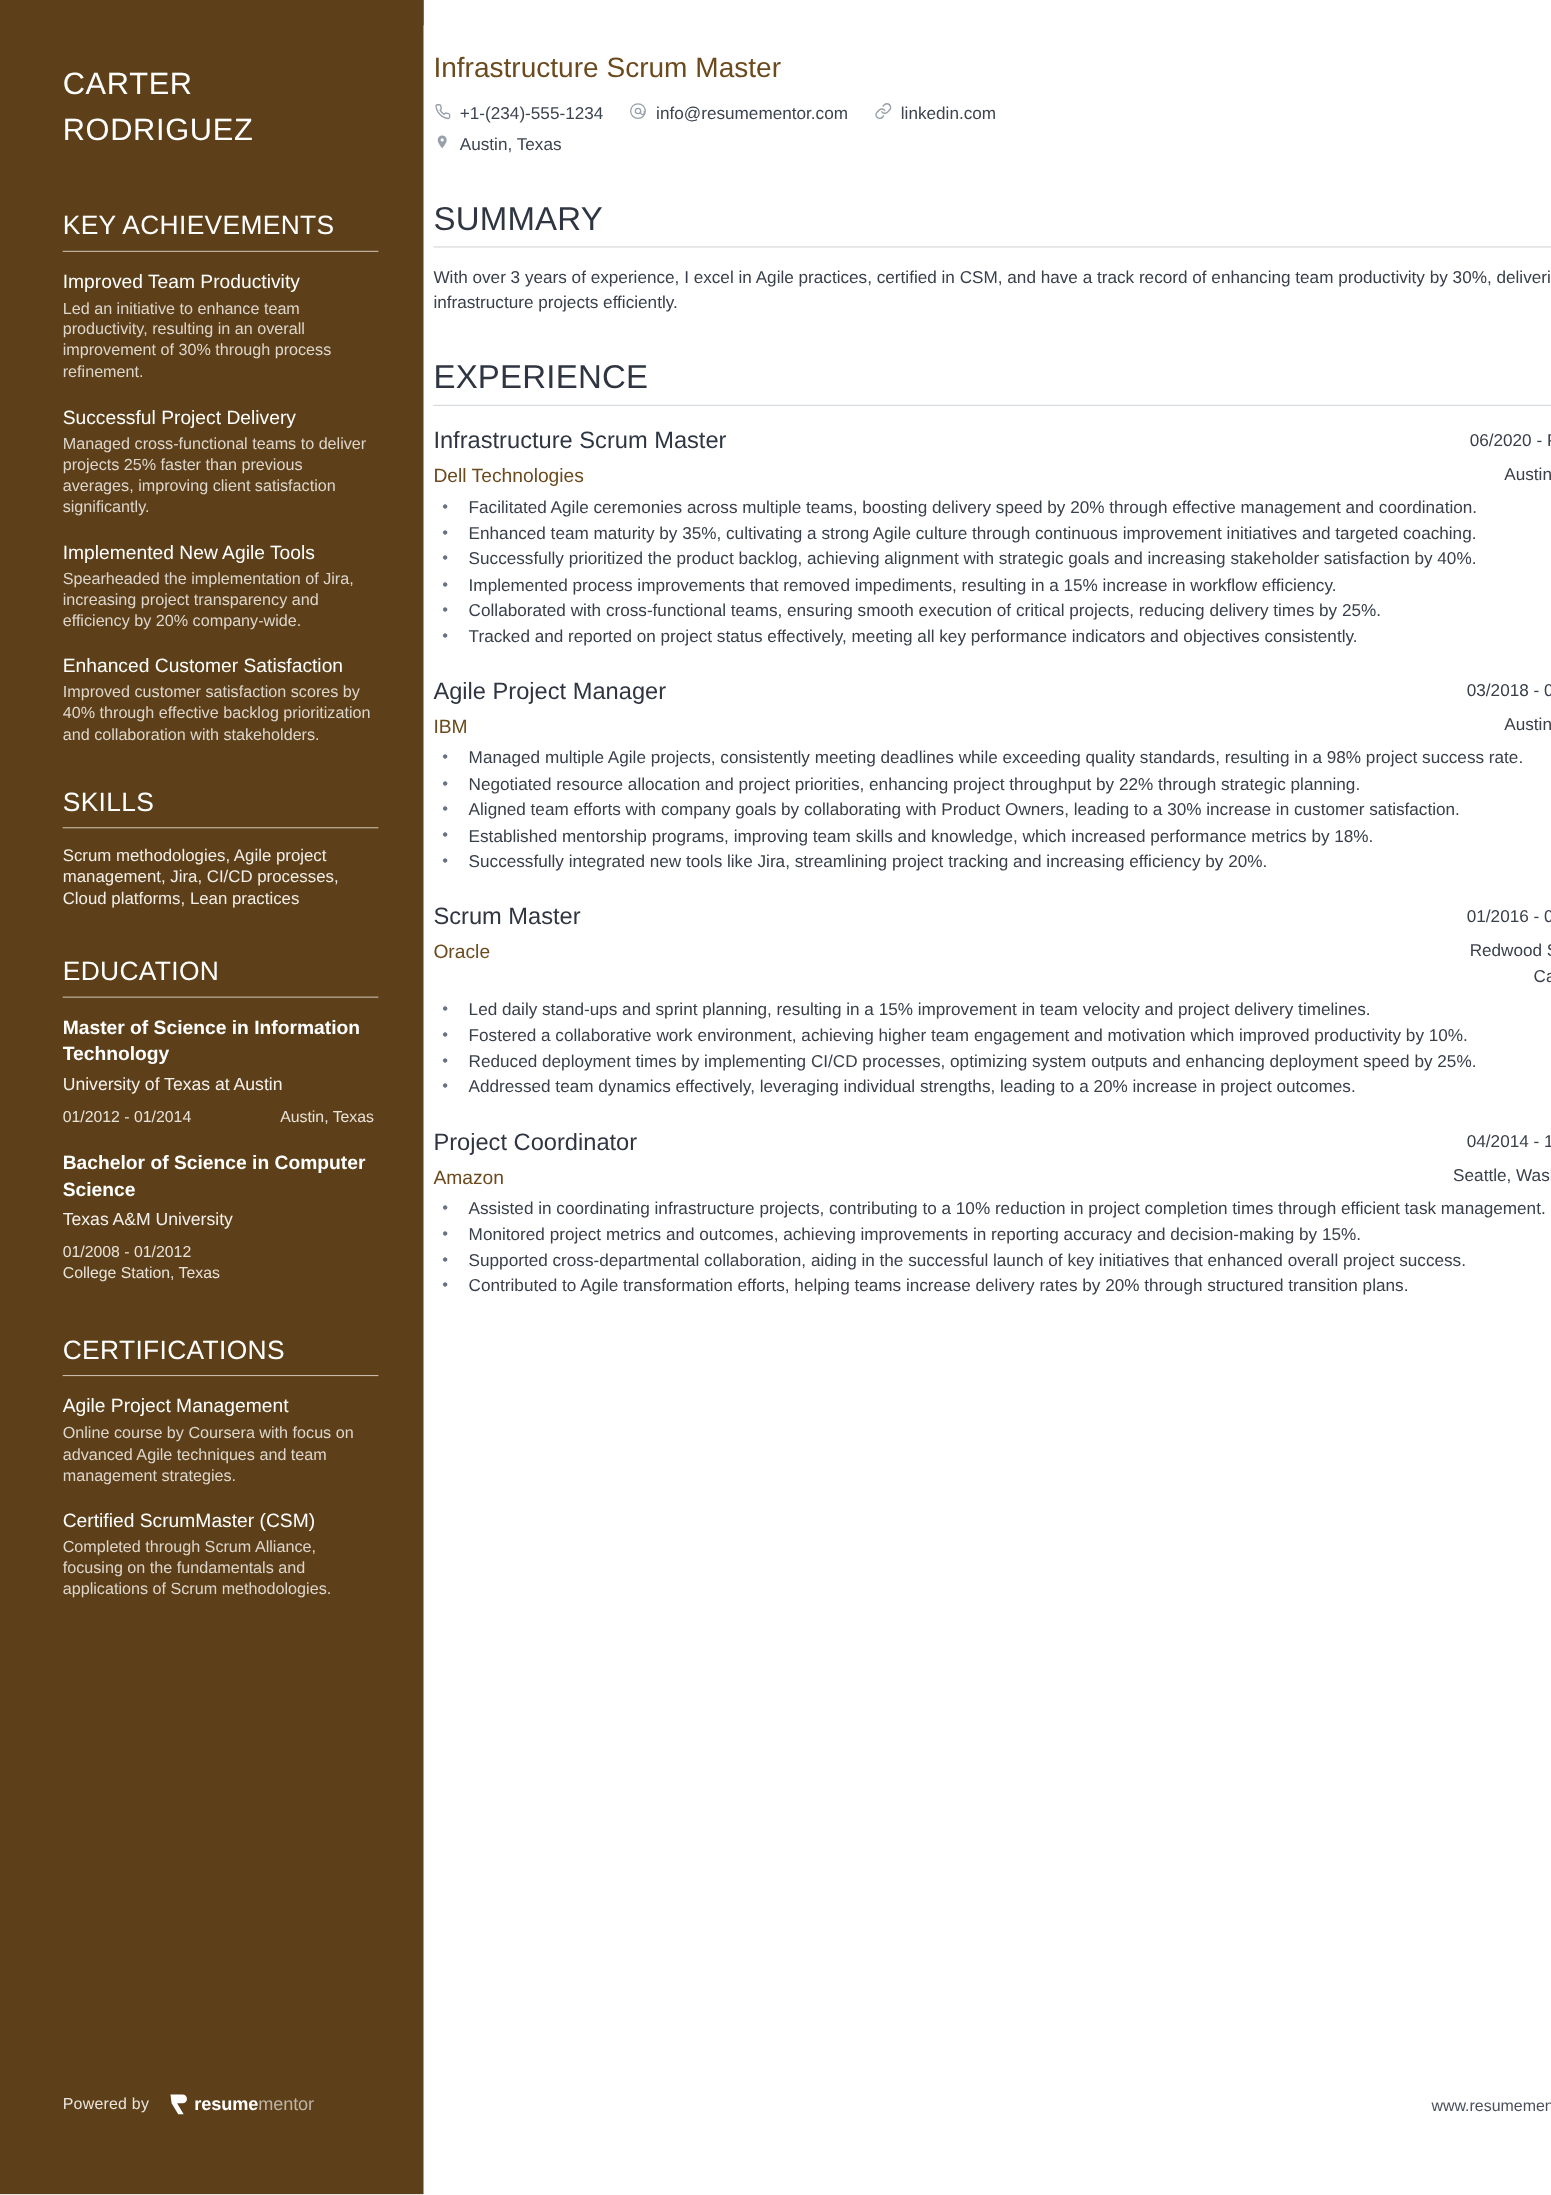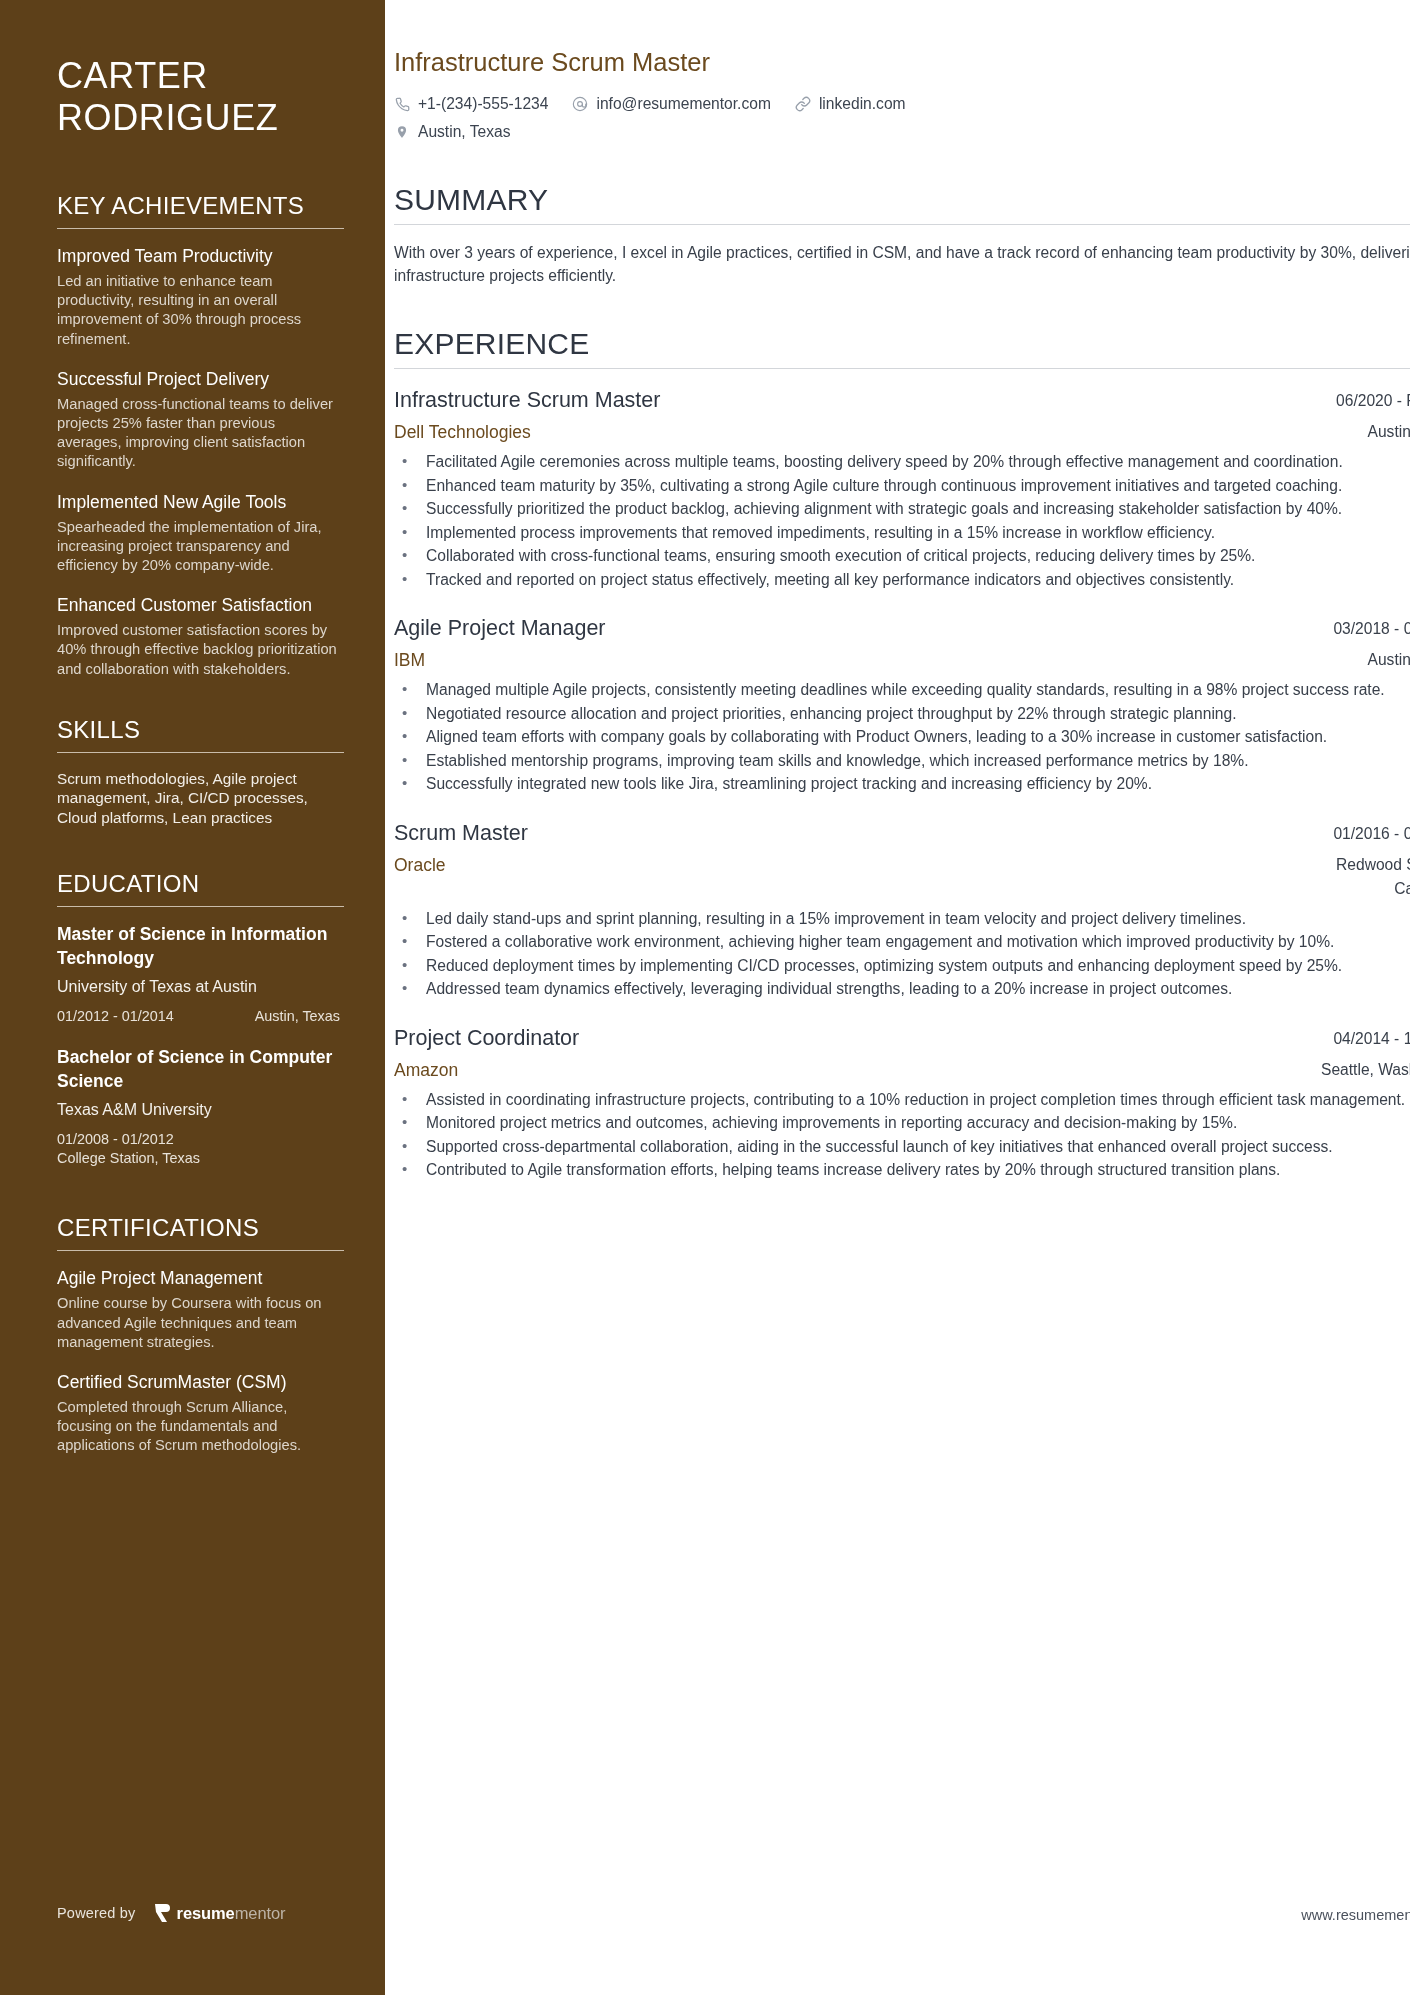--- a/index.html
+++ b/index.html
@@ -35,21 +35,21 @@
     background: #5d4019;
     box-sizing: border-box;
     padding: 55px 45px 0 57px;
     color: #ffffff;
   }
   .name-block {
     margin-top: 0;
     margin-bottom: 52px;
   }
   .name-line {
-    font-size: 36px;
+    font-size: 28px;
     line-height: 42px;
     letter-spacing: 0.6px;
     font-weight: 400;
     color: #ffffff;
   }
   .side-section {
     margin-bottom: 0;
   }
   .side-heading {
     font-size: 24px;
@@ -156,21 +156,21 @@
   .contact-rows { margin-bottom: 0; }
   .contact-row {
     display: flex;
     align-items: center;
     flex-wrap: wrap;
     gap: 0 24px;
     margin-bottom: 6px;
   }
   .contact-item {
     display: flex;
-    align-items: center;
+    align-items: flex-start;
     gap: 8px;
     font-size: 15.6px;
     line-height: 22px;
     color: #3c4450;
   }
   .contact-item .ci {
     display: inline-flex;
     width: 16px; height: 16px;
     align-items: center; justify-content: center;
     color: #98a0ab;

